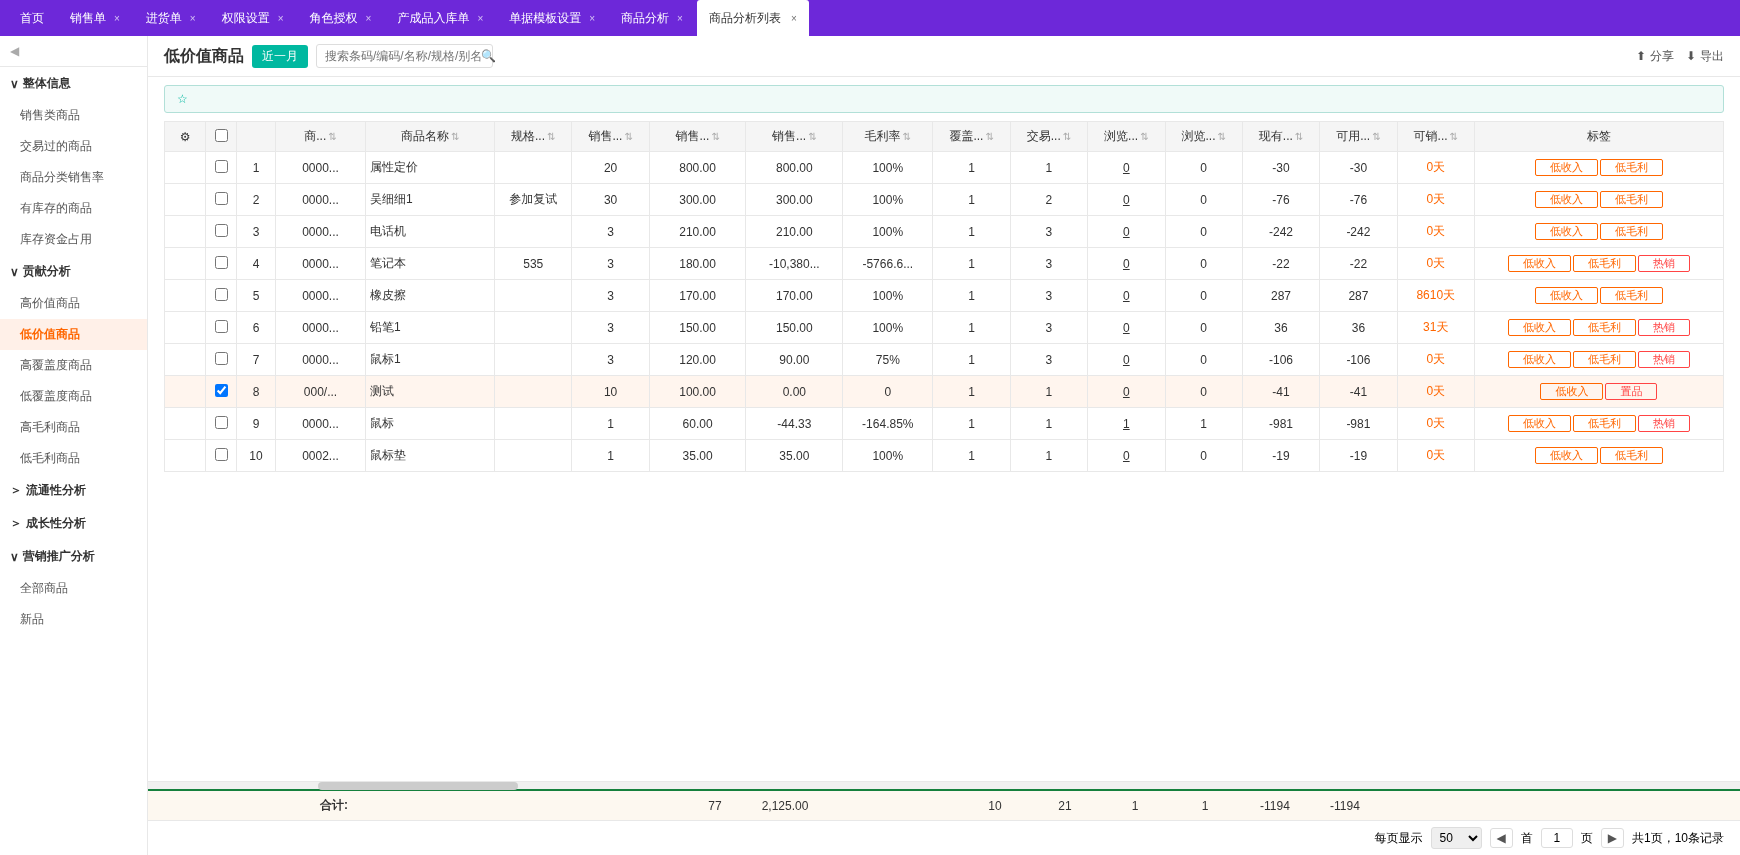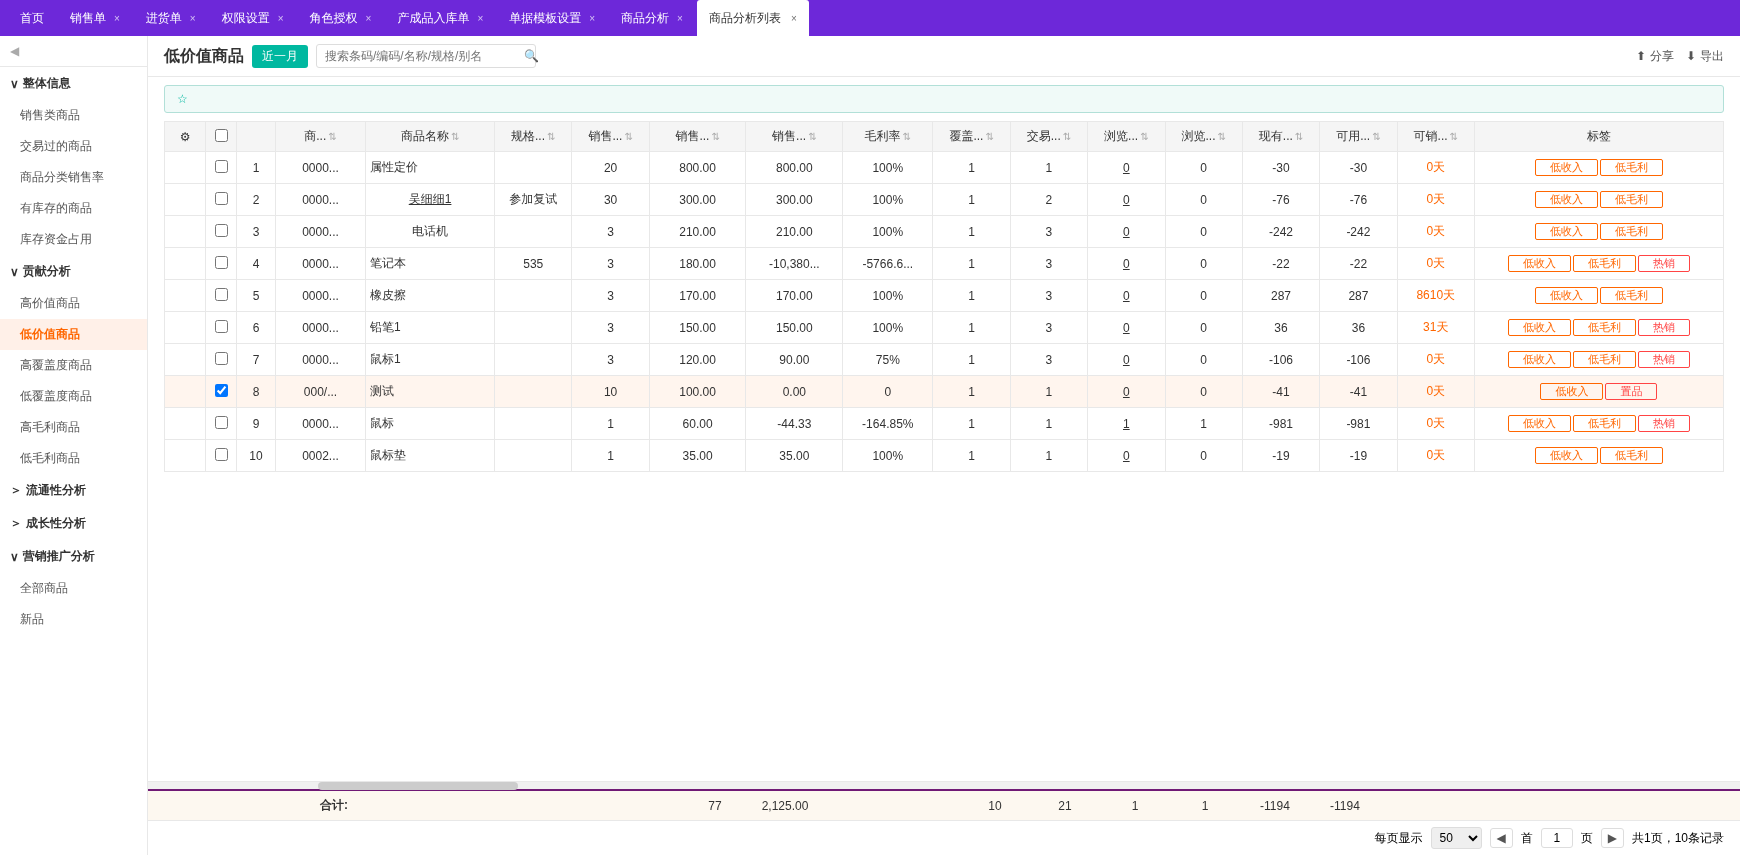--- a/index.html
+++ b/index.html
@@ -86,21 +86,21 @@
       border: none;
       border-radius: 3px;
       padding: 3px 10px;
       cursor: pointer;
       font-size: 12px;
     }
     .search-box {
       border: 1px solid #ddd;
       border-radius: 3px;
       padding: 4px 8px;
-      width: 220px;
+      width: 177px;
       outline: none;
       color: #aaa;
     }
     .header-actions {
       margin-left: auto;
       display: flex;
       gap: 12px;
     }
     .action-btn {
       color: #555;
@@ -166,21 +166,21 @@
       font-size: 11px;
       margin: 1px;
     }
     .tag-orange { color: #ff6600; border-color: #ff6600; }
     .tag-red { color: #ff4444; border-color: #ff4444; }
     .days-orange { color: #ff6600; }
     .link-underline { text-decoration: underline; color: #333; }
 
     
     .footer-total {
-      border-top: 2px solid #701a75;
+      border-top: 2px solid #15803d;
       background: #fdf8f0;
       padding: 6px 16px;
       display: flex;
       align-items: center;
       gap: 0;
     }
     .total-label {
       width: 200px;
       font-weight: bold;
       color: #333;
@@ -396,41 +396,41 @@
       <td>-30</td>
       <td>-30</td>
       <td><span class="days-orange">0天</span></td>
       <td><span class="tag tag-orange">低收入</span><span class="tag tag-orange">低毛利</span></td>
     </tr>
             <tr>
       <td></td>
       <td><input type="checkbox" style=""></td>
       <td>2</td>
       <td>0000...</td>
-      <td style="text-align:center;text-decoration:underline;">吴细细1</td>
+      <td style="text-align:left;">吴细细1</td>
       <td>参加复试</td>
       <td>30</td>
       <td>300.00</td>
       <td>300.00</td>
       <td>100%</td>
       <td>1</td>
       <td>2</td>
       <td><span class="link-underline">0</span></td>
       <td>0</td>
       <td>-76</td>
       <td>-76</td>
       <td><span class="days-orange">0天</span></td>
       <td><span class="tag tag-orange">低收入</span><span class="tag tag-orange">低毛利</span></td>
     </tr>
             <tr>
       <td></td>
       <td><input type="checkbox" style=""></td>
       <td>3</td>
       <td>0000...</td>
-      <td style="text-align:center;font-family:Liberation Serif, serif;">电话机</td>
+      <td style="text-align:left;font-family:Liberation Serif, serif;">电话机</td>
       <td></td>
       <td>3</td>
       <td>210.00</td>
       <td>210.00</td>
       <td>100%</td>
       <td>1</td>
       <td>3</td>
       <td><span class="link-underline">0</span></td>
       <td>0</td>
       <td>-242</td>

